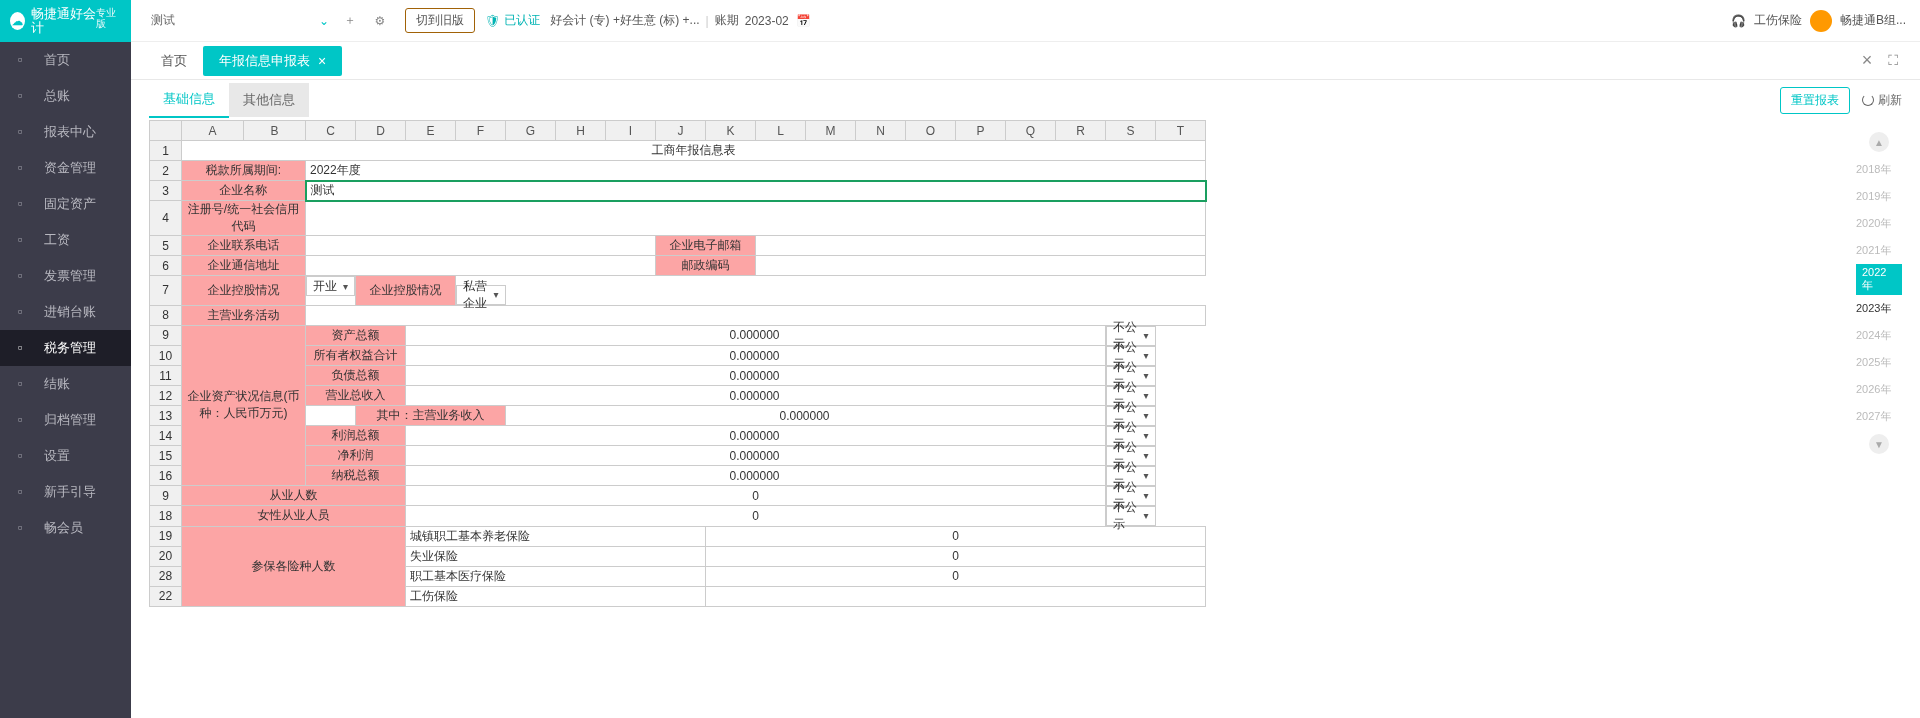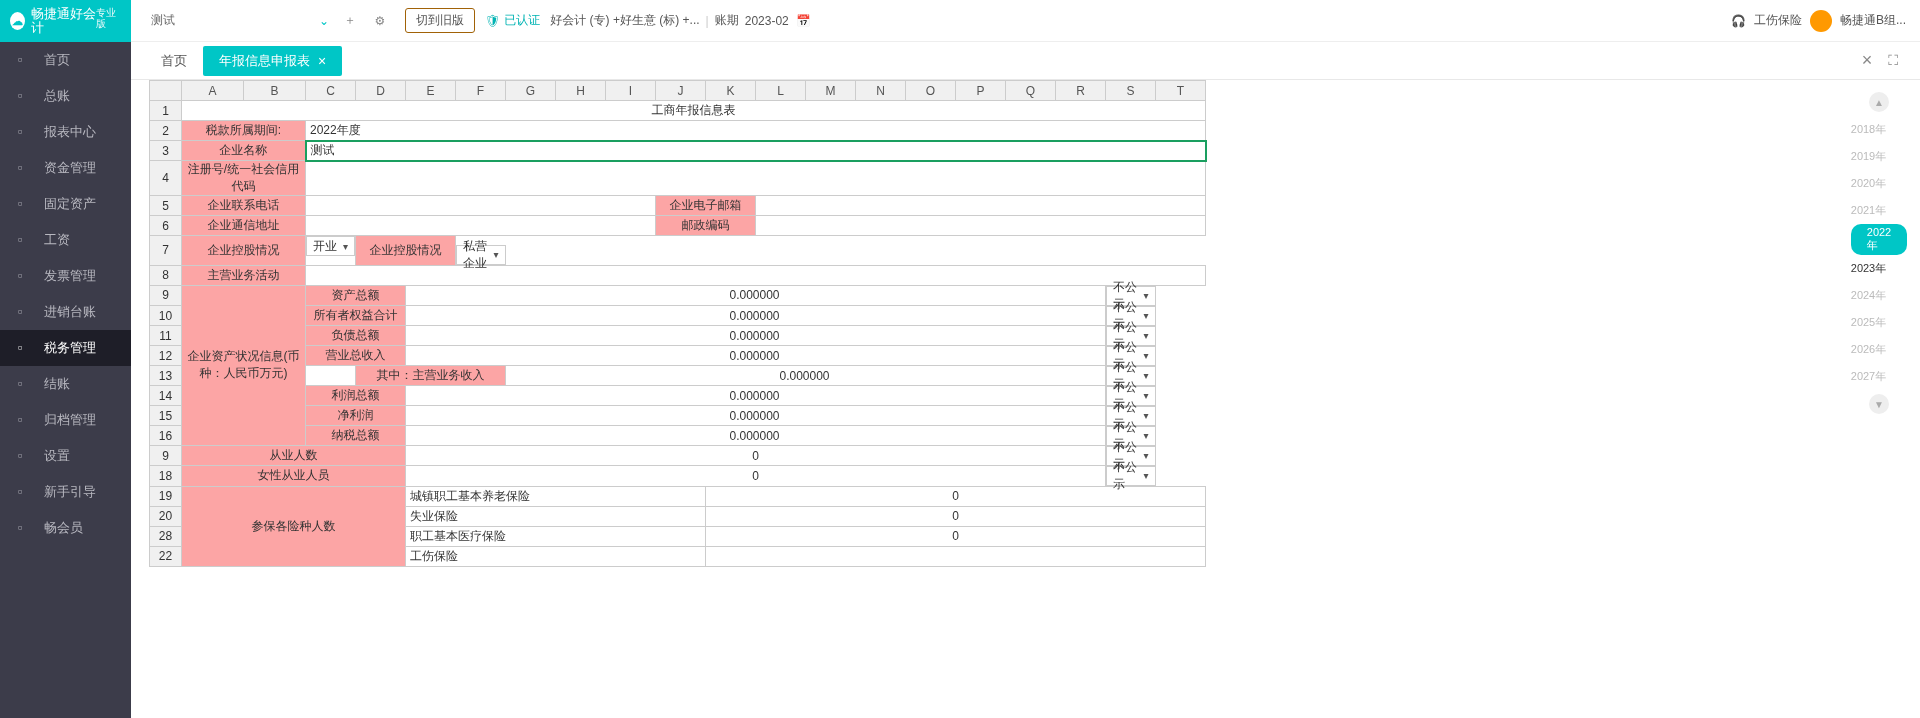--- a/index.html
+++ b/index.html
@@ -59,21 +59,21 @@
 .lblC{text-align:center;}
 td.val{text-align:center;padding-right:6px;}
 td.valC{text-align:center;}
 td.sel{border:2px solid #1a9f60;}
 .dd{display:flex;justify-content:space-between;align-items:center;padding:0 6px;}
 .dd::after{content:"▾";font-size:10px;color:#555;}
 
 
 .year-rail{width:46px;display:flex;flex-direction:column;align-items:center;padding-top:8px;font-size:11px;color:#bbb;margin-left:6px;}
 .yr{padding:6px 0;cursor:pointer;}
-.yr.cur{background:#00c6c6;color:#fff;border-radius:10px;padding:2px 16px;}
+.yr.cur{background:#00c6c6;color:#fff;border-radius:0;padding:2px 6px;}
 .yr.near{color:#333;}
 .rail-btn{width:20px;height:20px;border-radius:50%;background:#eee;color:#aaa;display:flex;align-items:center;justify-content:center;margin:4px 0;cursor:pointer;font-size:10px;}
 </style>
 </head>
 <body>
 
 <div class="app">
   <div class="sidebar">
     <div class="logo-area">
       <span class="logo-icon">☁</span>
@@ -172,20 +172,31 @@
     <div class="tabs">
       <div class="tab">首页</div>
       <div class="tab tab-active">
         <span>年报信息申报表</span>
         <span class="tab-close">×</span>
       </div>
       <span class="tabs-x">×</span>
       <span class="tabs-full">⛶</span>
     </div>
 
+    <div class="subbar">
+      <div class="subtab st-active">基础信息</div>
+      <div class="subtab st-alt">其他信息</div>
+      <div class="actions">
+        <span class="reset-btn">重置报表</span>
+        <span class="refresh">
+          <span class="refresh-icon"></span>
+          <span>刷新</span>
+        </span>
+      </div>
+    </div>
 
     <div class="sheet-wrap">
       <div class="sheet">
         <div class="grid">
           <table>
             <thead>
                 <tr id="colhdr">
                   <th class="rowhdr"></th>
                   <th class="colA" style="width: 62px;">A</th>
                   <th class="colA" style="width: 62px;">B</th>

